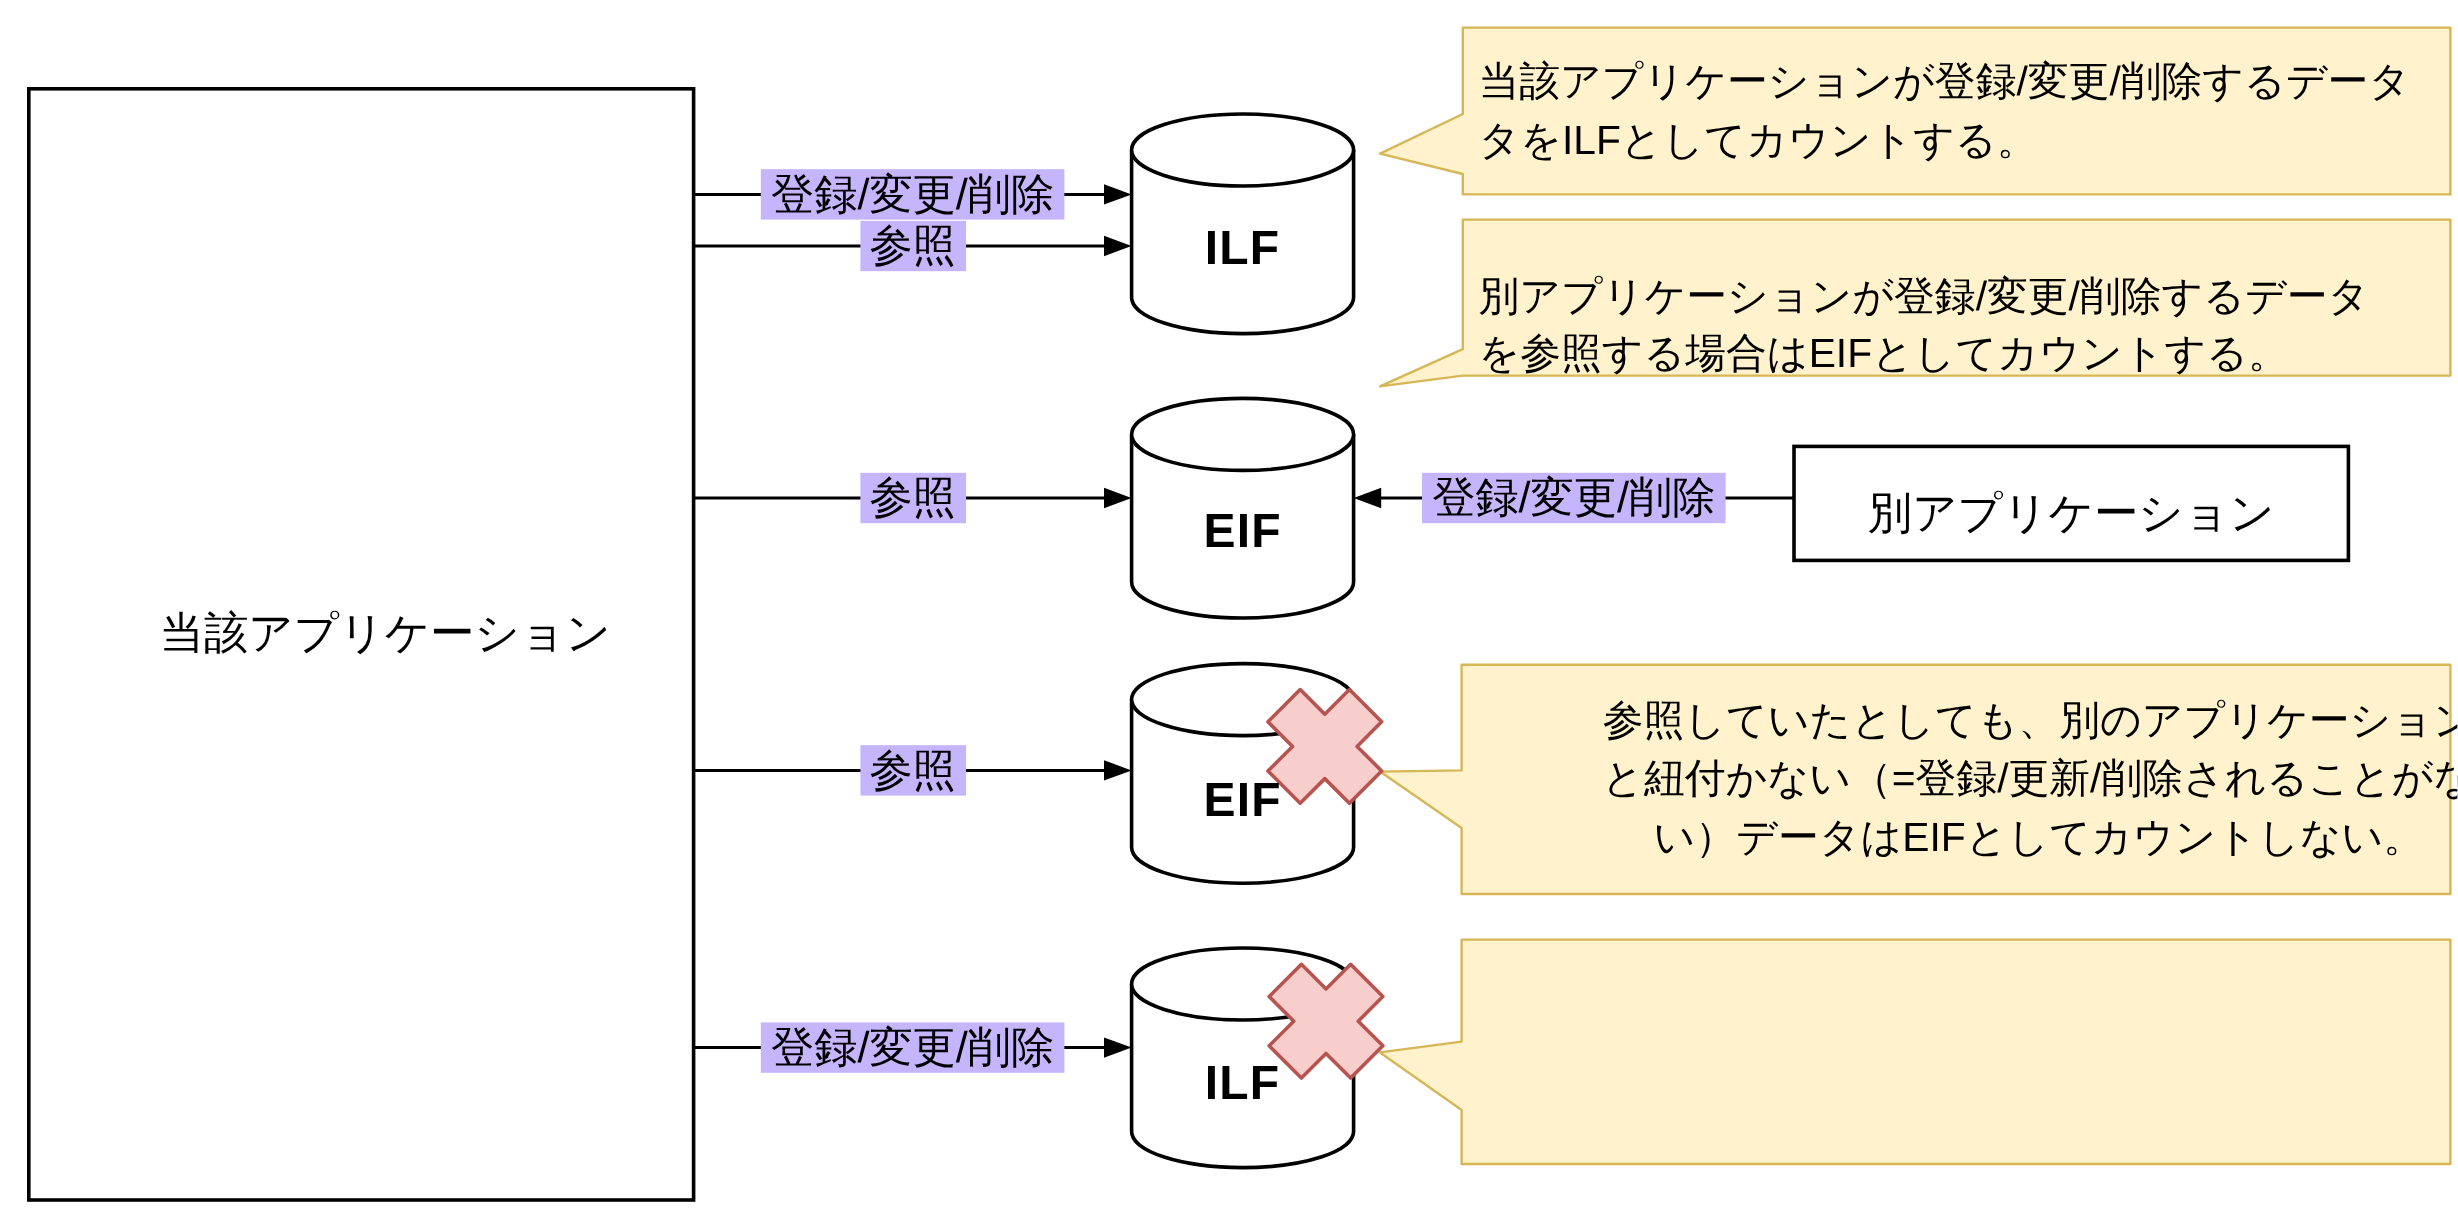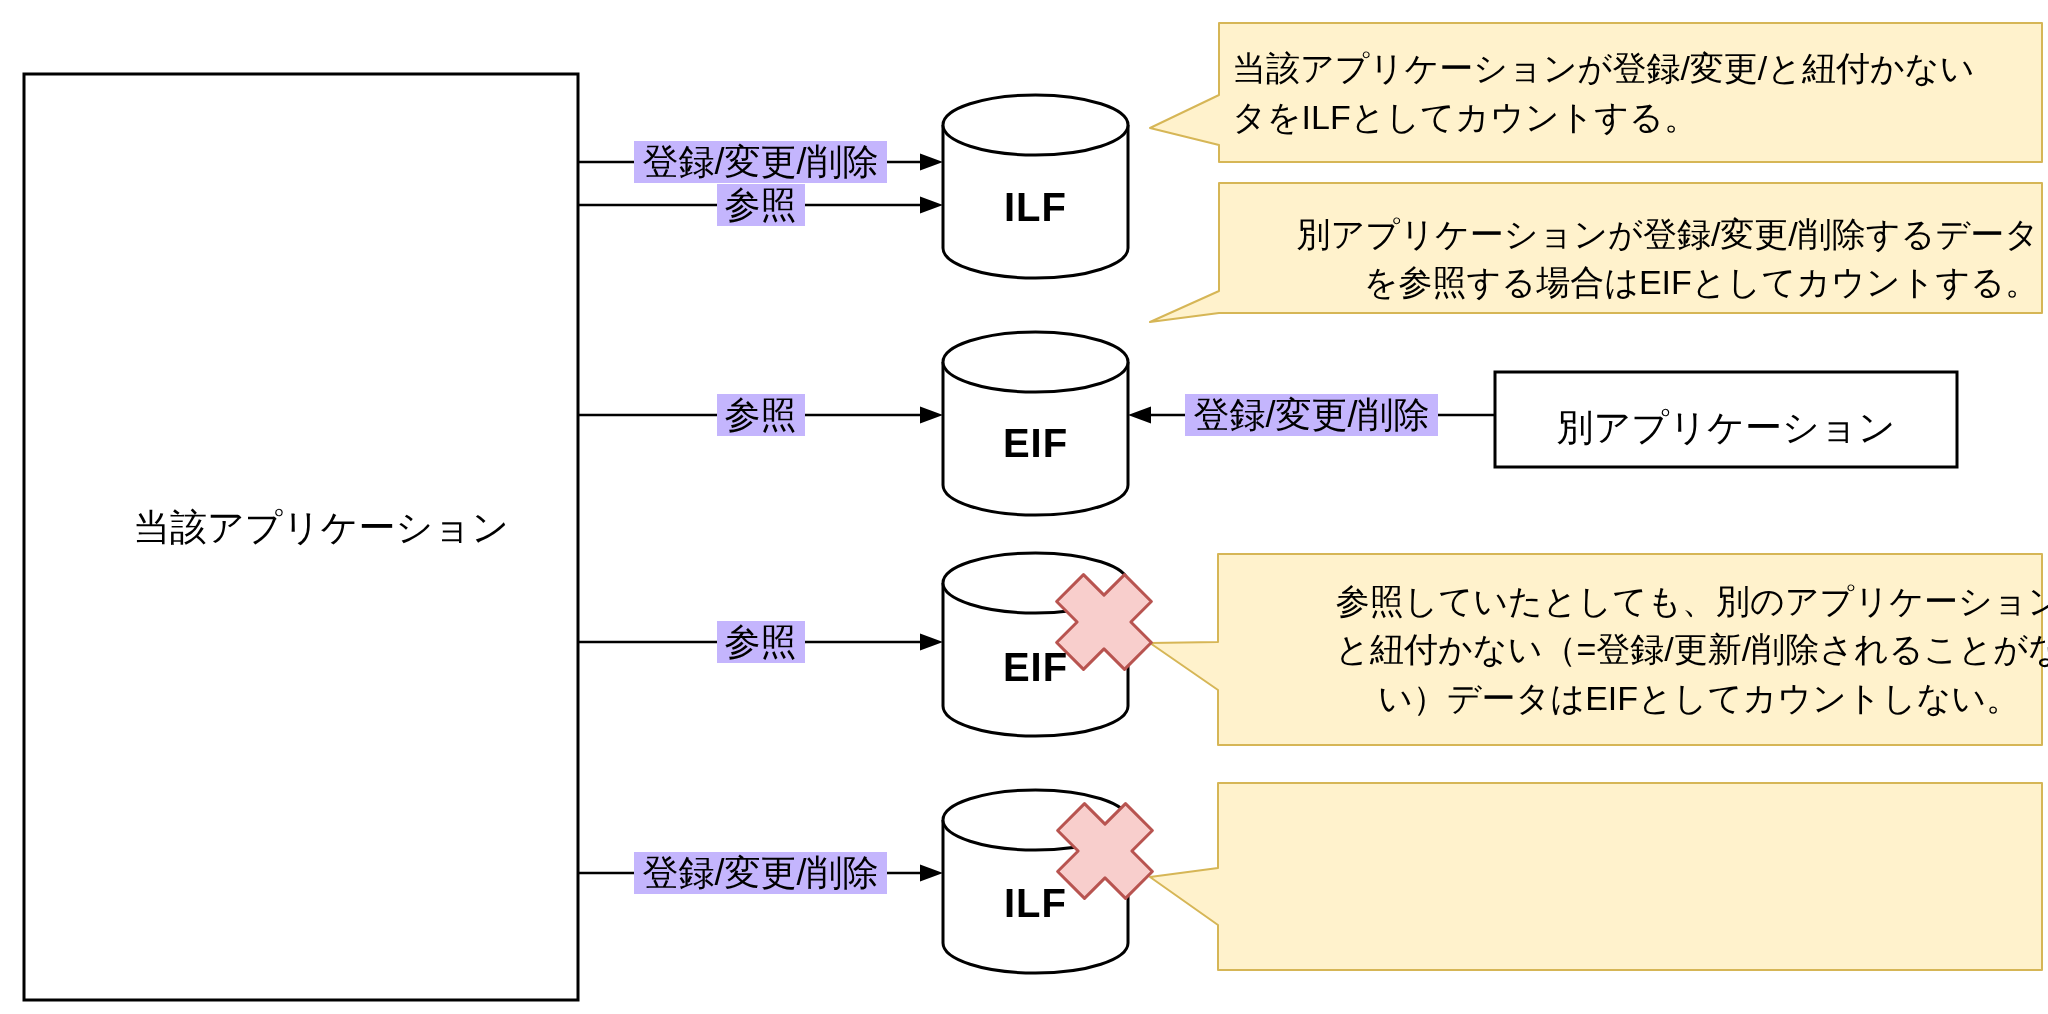--- a/index.html
+++ b/index.html
@@ -132,21 +132,21 @@
   <div class="edge-lbl" style="left:1128px;top:393px;width:367px;height:44px;">
     <span>登録/変更/削除</span>
   </div>
   <div class="edge-lbl" style="left:578px;top:620px;width:365px;height:44px;">
     <span>参照</span>
   </div>
   <div class="edge-lbl" style="left:578px;top:851px;width:365px;height:44px;">
     <span>登録/変更/削除</span>
   </div>
 
-  <div class="callout-text" style="left:1219px;top:23px;width:820px;height:139px;">当該アプリケーションが登録/変更/と紐付かない
+  <div class="callout-text" style="left:1219px;top:23px;width:820px;height:139px;">当該アプリケーションが登録/変更/削除するデータ
 タをILFとしてカウントする。</div>
-  <div class="callout-text" style="left:1219px;top:183px;width:820px;height:150px;text-align:right;">別アプリケーションが登録/変更/削除するデータ
+  <div class="callout-text" style="left:1219px;top:196px;width:820px;height:150px;">別アプリケーションが登録/変更/削除するデータ
 を参照する場合はEIFとしてカウントする。</div>
   <div class="callout-text" style="left:1282px;top:554px;width:821px;height:191px;text-align:center;">参照していたとしても、別のアプリケーション
 と紐付かない（=登録/更新/削除されることがな
 い）データはEIFとしてカウントしない。</div>
 
 </div>
 
 </body></html>

